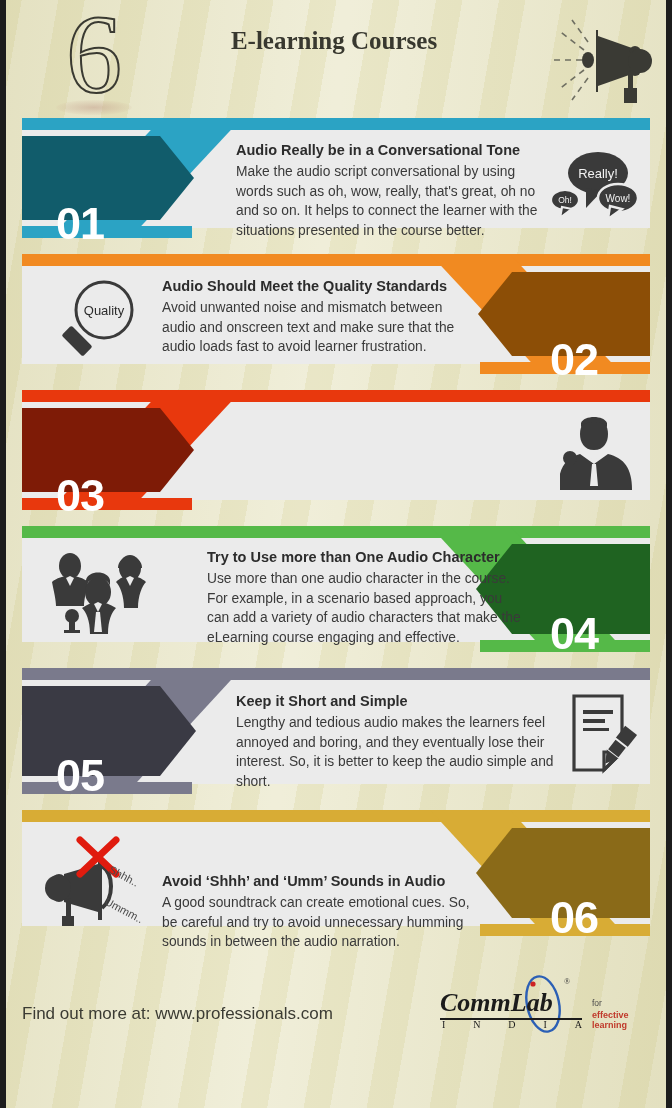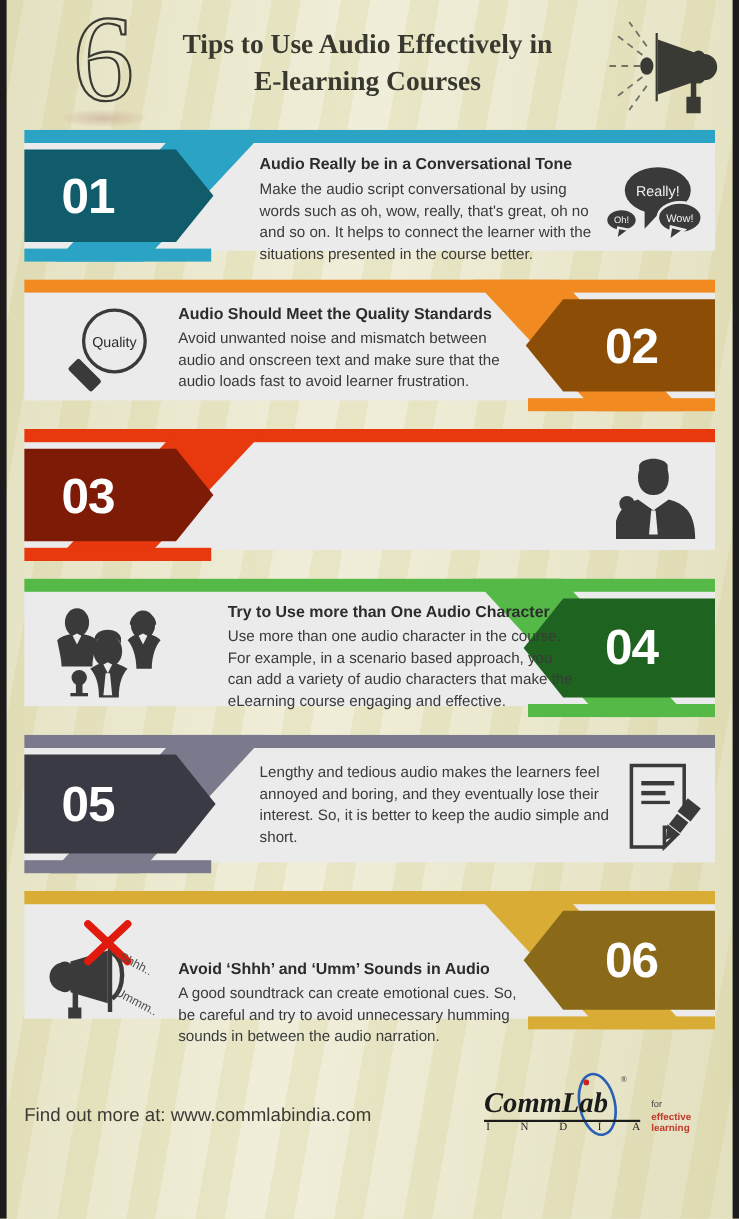--- a/index.html
+++ b/index.html
@@ -72,20 +72,21 @@
   .card-inner{position:relative;width:628px;}
   .svgbg{position:absolute;left:0;top:0;}
   .num{
     position:absolute;
     color:#ffffff;
     font-family:"Liberation Sans", sans-serif;
     font-weight:bold;
     font-size:45px;
     line-height:45px;
     letter-spacing:-1px;
+    margin-top:45px;
   }
   .txt{position:absolute;}
   .txt .h{
     font-size:14.5px;font-weight:bold;color:#2c2c2c;
     margin:0 0 3px 0;line-height:18px;
   }
   .txt .b{
     font-size:13.8px;color:#3a3a3a;line-height:19.5px;margin:0;
   }
   .icon{position:absolute;}
@@ -129,21 +130,20 @@
   <div class="edge l"></div>
   <div class="edge r"></div>
 
   <div id="header">
     <div class="six-wrap">
       <div class="six-shadow"></div>
       <div class="six-num">6</div>
     </div>
 
     <div id="title">
-      <span class="l1">Tips to Use Audio Effectively in</span>
       <span class="l2">E-learning Courses</span>
     </div>
 
     <svg class="megaphone" viewBox="0 0 118 104">
       <g stroke="#6f6f62" stroke-width="1.6" stroke-dasharray="6 5" fill="none">
         <line x1="46" y1="52" x2="16" y2="52"></line>
         <line x1="48" y1="42" x2="22" y2="22"></line>
         <line x1="48" y1="62" x2="22" y2="82"></line>
         <line x1="52" y1="34" x2="36" y2="12"></line>
         <line x1="52" y1="70" x2="36" y2="92"></line>
@@ -279,20 +279,21 @@
       <svg class="svgbg" width="628" height="126" viewBox="0 0 628 126">
         <rect x="0" y="10" width="628" height="106" fill="#ebebeb"></rect>
         <rect x="0" y="0" width="628" height="12" fill="#7A7A8C"></rect>
         <polygon points="140,0 220,0 104,126 24,126" fill="#7A7A8C"></polygon>
         <rect x="0" y="114" width="170" height="12" fill="#7A7A8C"></rect>
         <polygon points="0,18 138,18 174,63 138,108 0,108" fill="#3A3A44"></polygon>
       </svg>
       <div class="num" style="left:34px;top:40px;">05</div>
 
       <div class="txt" style="left:214px;top:24px;width:318px;">
+        <p class="h">Keep it Short and Simple</p>
         <p class="b">Lengthy and tedious audio makes the learners feel annoyed and boring, and they eventually lose their interest. So, it is better to keep the audio simple and short.</p>
       </div>
 
       <svg class="icon" style="left:540px;top:24px;" width="82" height="82" viewBox="0 0 82 82">
         <path d="M12 4 L60 4 L60 60 L42 78 L12 78 Z" fill="none" stroke="#3a3a3a" stroke-width="3.2"></path>
         <path d="M42 78 L42 60 L60 60 Z" fill="none" stroke="#3a3a3a" stroke-width="3.2"></path>
         <rect x="21" y="18" width="30" height="4" fill="#3a3a3a"></rect>
         <rect x="21" y="27" width="22" height="4" fill="#3a3a3a"></rect>
         <rect x="21" y="36" width="26" height="3" fill="#3a3a3a"></rect>
         <g transform="rotate(38 56 56)">
@@ -331,21 +332,21 @@
           <line x1="40" y1="8" x2="76" y2="42"></line>
           <line x1="76" y1="8" x2="40" y2="42"></line>
         </g>
         <text x="68" y="40" fill="#4a4a4a" font-size="11" font-family="Liberation Sans, sans-serif" transform="rotate(28 68 40)">Shhh..</text>
         <text x="64" y="72" fill="#4a4a4a" font-size="11" font-family="Liberation Sans, sans-serif" transform="rotate(28 64 72)">Ummm..</text>
       </svg>
     </div>
   </div>
 
   <div id="footer">
-    <div id="footer-text">Find out more at: www.commlabindia.com</div>
+    <div id="footer-text">Find out more at: www.professionals.com</div>
 
     <div id="logo">
       <svg width="200" height="62" viewBox="0 0 200 62" style="position:absolute;left:0;top:0;">
         <ellipse cx="103" cy="30" rx="16" ry="28" fill="none" stroke="#2b5fb5" stroke-width="2.4" transform="rotate(-12 103 30)"></ellipse>
         <circle cx="93" cy="10" r="2.6" fill="#cc2222"></circle>
         <text x="124" y="10" font-size="8" fill="#3a3a3a" font-family="Liberation Serif, serif">®</text>
       </svg>
       <div class="logo-main">CommLab</div>
       <div class="logo-rule"></div>
       <div class="logo-india">

